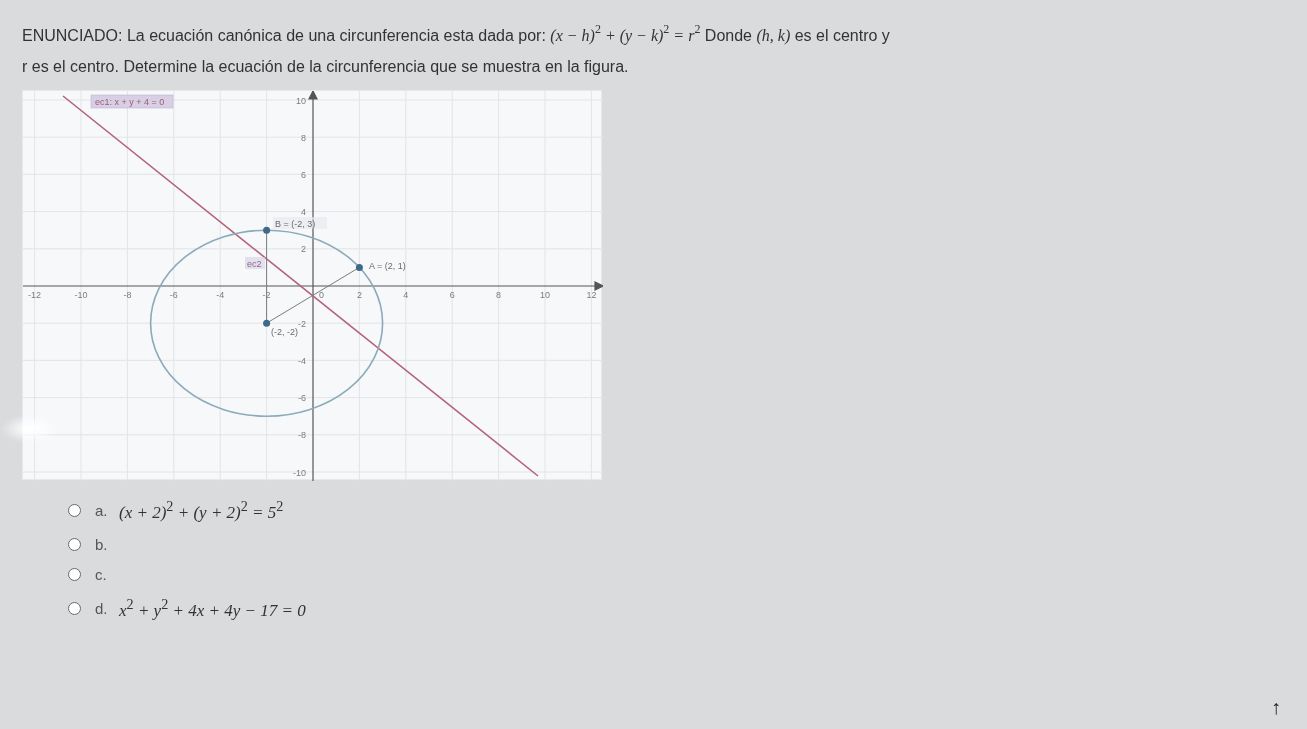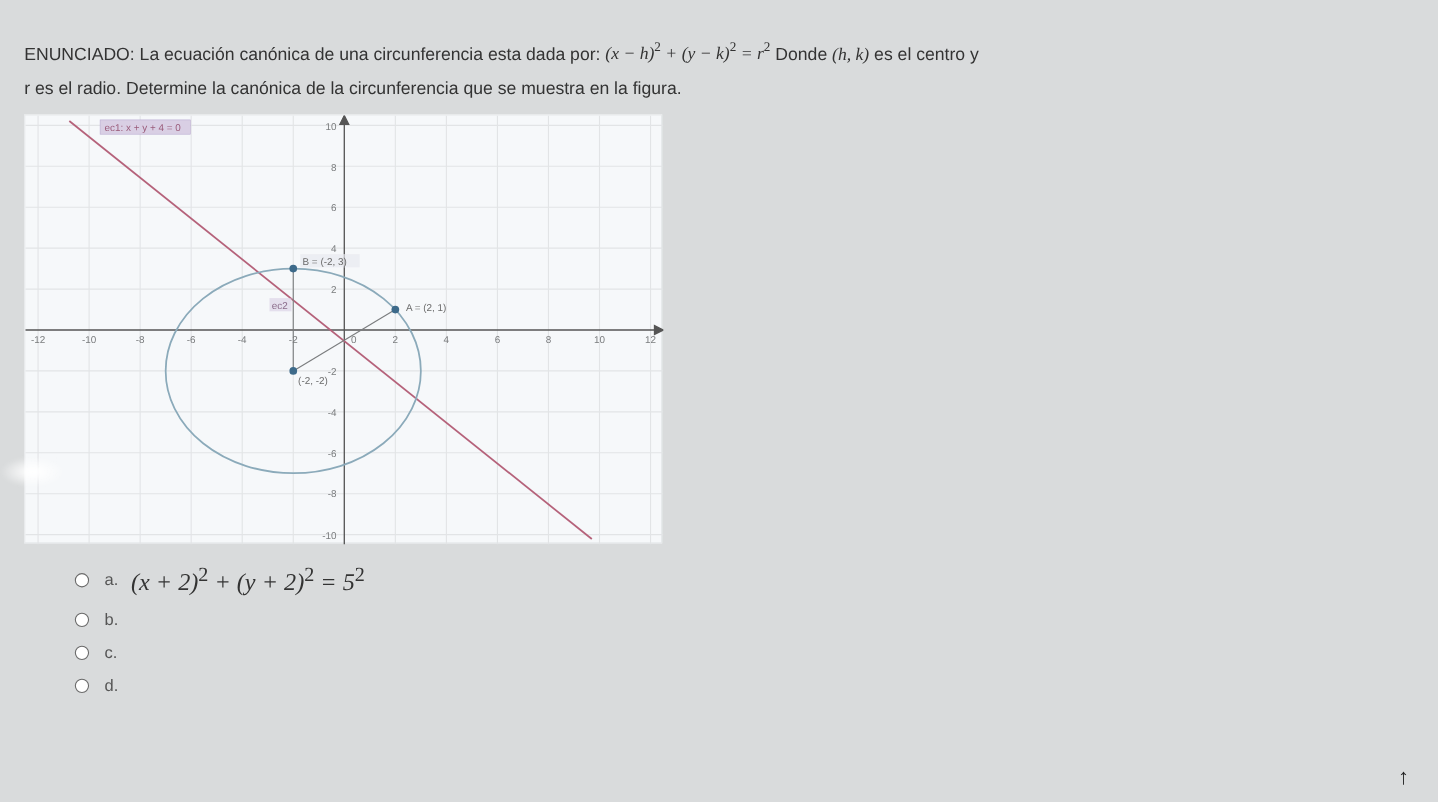--- a/index.html
+++ b/index.html
@@ -11,21 +11,20 @@
     padding: 20px 22px;
     position: relative;
     font-size: 15px;
     color: #3a3a3a;
   }
   .problem-statement {
     line-height: 1.9;
     font-size: 16px;
     color: #333;
     margin-bottom: 8px;
-    margin-top: 13px;
   }
   .math {
     font-family: "Cambria Math", "STIXGeneral", "Times New Roman", serif;
     font-style: italic;
   }
   .math sup {
     font-style: normal;
     font-size: 0.75em;
     vertical-align: super;
     position: relative;
@@ -58,21 +57,21 @@
     flex-shrink: 0;
     background: #fff;
   }
   .opt-letter {
     min-width: 24px;
     color: #555;
   }
   .opt-formula {
     font-family: "Cambria Math", "STIXGeneral", "Times New Roman", serif;
     font-style: italic;
-    font-size: 22px;
+    font-size: 17px;
     color: #333;
   }
   .opt-formula .upright { font-style: normal; }
   .arrow-up {
     position: absolute;
     right: 26px;
     bottom: 10px;
     font-size: 20px;
     color: #222;
     font-weight: bold;
@@ -91,21 +90,21 @@
 <body>
 
 <div class="problem-statement">
   <span>ENUNCIADO:</span>
   <span>La ecuación canónica de una circunferencia esta dada por:</span>
   <span class="math">(<i>x</i> − <i>h</i>)<sup>2</sup> + (<i>y</i> − <i>k</i>)<sup>2</sup> = <i>r</i><sup>2</sup></span>
   <span>Donde</span>
   <span class="math">(<i>h</i>, <i>k</i>)</span>
   <span>es el centro y</span>
   <br>
-  <span>r es el radio. Determine la canónica de la circunferencia que se muestra en la figura.</span>
+  <span>r es el centro. Determine la ecuación de la circunferencia que se muestra en la figura.</span>
 </div>
 
 <div class="figure">
   <svg width="580" height="390" viewBox="0 0 580 390">
 
     <g stroke="#e2e4e6" stroke-width="1">
       <line x1="11.6" y1="0" x2="11.6" y2="390"></line>
       <line x1="58.0" y1="0" x2="58.0" y2="390"></line>
       <line x1="104.4" y1="0" x2="104.4" y2="390"></line>
       <line x1="150.8" y1="0" x2="150.8" y2="390"></line>
@@ -205,17 +204,18 @@
     <span class="radio"></span>
     <span class="opt-letter">b.</span>
   </div>
   <div class="option-row">
     <span class="radio"></span>
     <span class="opt-letter">c.</span>
   </div>
   <div class="option-row">
     <span class="radio"></span>
     <span class="opt-letter">d.</span>
+    <span class="opt-formula"><span class="math">x</span><sup class="upright">2</sup> + <span class="math">y</span><sup class="upright">2</sup> + 4<span class="math">x</span> + 4<span class="math">y</span> − 17 = 0</span>
   </div>
 </div>
 
 <div class="arrow-up">↑</div>
 <div class="blur"></div>
 
 </body></html>

